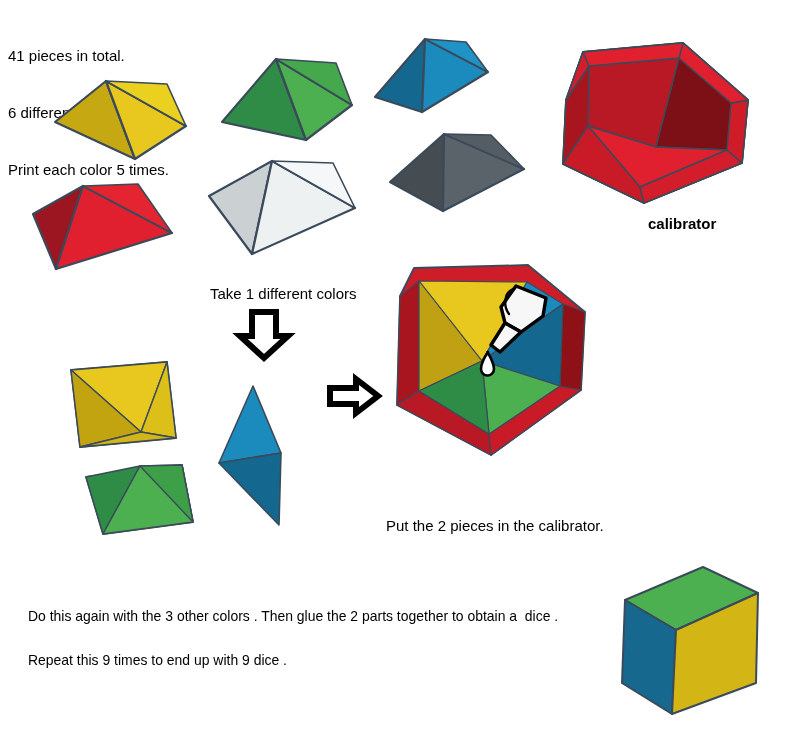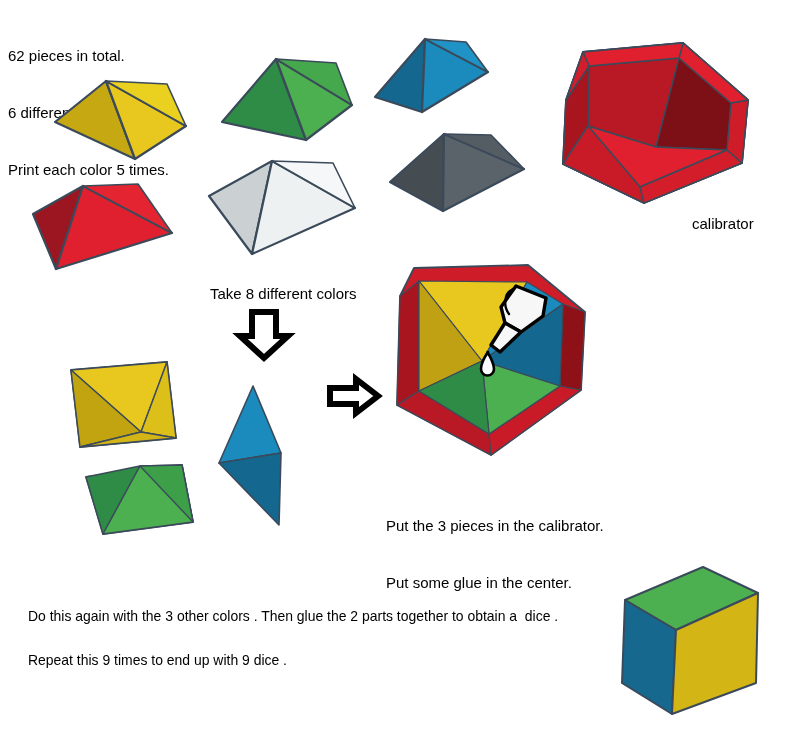--- a/index.html
+++ b/index.html
@@ -30,42 +30,41 @@
     color: #000000;
     white-space: pre;
     letter-spacing: 0px;
   }
   .txt.narrow {
     transform: scaleX(0.93);
     transform-origin: left top;
   }
   #intro-block { left: 8px; top: 8px; }
   #take-colors-label { left: 210px; top: 284px; }
-  #calibrator-label { left: 692px; top: 214px; }
+  #calibrator-label { left: 648px; top: 214px; font-weight: bold; }
   #glue-steps-block { left: 386px; top: 478px; }
   #again-line { left: 28px; top: 606px; }
   #repeat-line { left: 28px; top: 650px; }
   svg { display: block; }
 </style>
 </head>
 <body>
 
 <div class="txt" id="intro-block">
-  <div>62 pieces in total.</div>
+  <div>41 pieces in total.</div>
   <div>6 different colors</div>
   <div>Print each color 5 times.</div>
 </div>
 
-<div class="txt" id="take-colors-label">Take 8 different colors</div>
+<div class="txt" id="take-colors-label">Take 1 different colors</div>
 
 <div class="txt" id="calibrator-label">calibrator</div>
 
 <div class="txt" id="glue-steps-block">
-  <div>Put the 3 pieces in the calibrator.</div>
-  <div>Put some glue in the center.</div>
+  <div>Put the 2 pieces in the calibrator.</div>
 </div>
 
 <div class="txt narrow" id="again-line">Do this again with the 3 other colors . Then glue the 2 parts together to obtain a  dice .</div>
 <div class="txt narrow" id="repeat-line">Repeat this 9 times to end up with 9 dice .</div>
 
 <svg class="canvas" viewBox="0 0 787 736" xmlns="http://www.w3.org/2000/svg">
 
   <g>
     <polygon points="55,122 106,81 135,159" fill="#c6a813" stroke="#3b4a5a" stroke-width="2.2" stroke-linejoin="round"></polygon>
     <polygon points="106,81 186,126 135,159" fill="#e8c81e" stroke="#3b4a5a" stroke-width="2.2" stroke-linejoin="round"></polygon>

